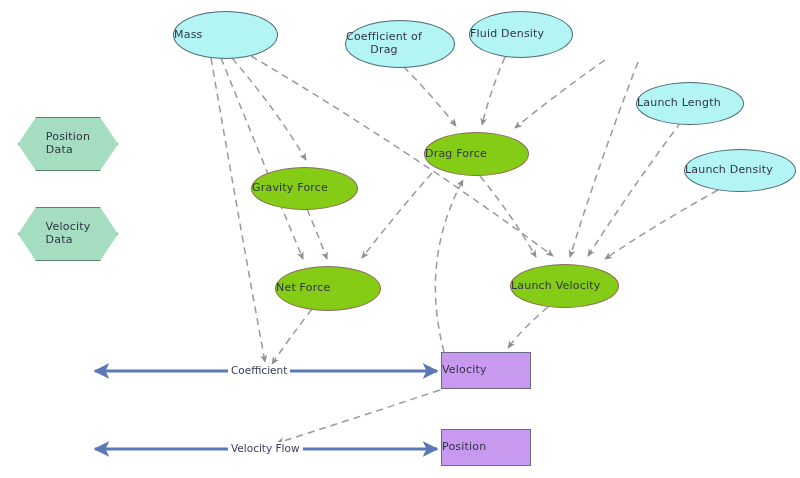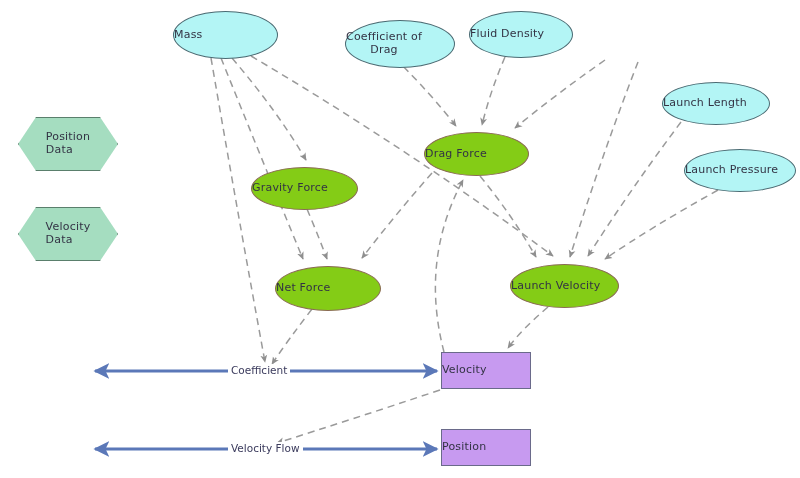--- a/index.html
+++ b/index.html
@@ -152,26 +152,26 @@
   <div class="node ellipse ell-input" style="left:345px; top:20px; width:110px; height:48px;">
     <span class="node-label">Coefficient of
 Drag</span>
   </div>
 
   <div class="node ellipse ell-input" style="left:469px; top:11px; width:104px; height:47px;">
     <span class="node-label">Fluid Density</span>
   </div>
 
 
-  <div class="node ellipse ell-input" style="left:662px; top:82px; width:108px; height:43px;">
+  <div class="node ellipse ell-input" style="left:636px; top:82px; width:108px; height:43px;">
     <span class="node-label">Launch Length</span>
   </div>
 
   <div class="node ellipse ell-input" style="left:684px; top:149px; width:112px; height:43px;">
-    <span class="node-label">Launch Pressure</span>
+    <span class="node-label">Launch Density</span>
   </div>
 
   <div class="node ellipse ell-derived" style="left:251px; top:167px; width:107px; height:43px;">
     <span class="node-label">Gravity Force</span>
   </div>
 
   <div class="node ellipse ell-derived" style="left:424px; top:132px; width:105px; height:44px;">
     <span class="node-label">Drag Force</span>
   </div>
 

